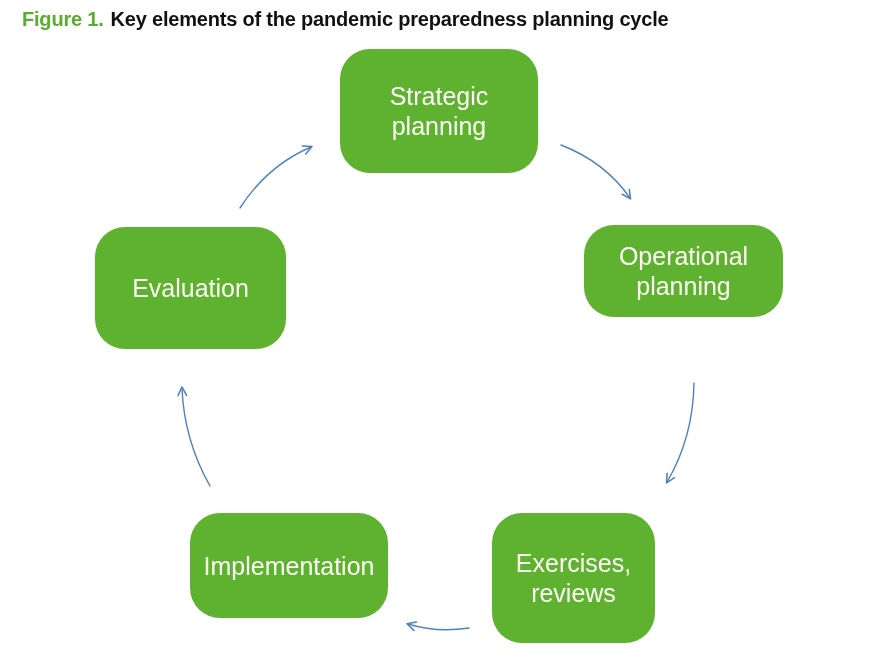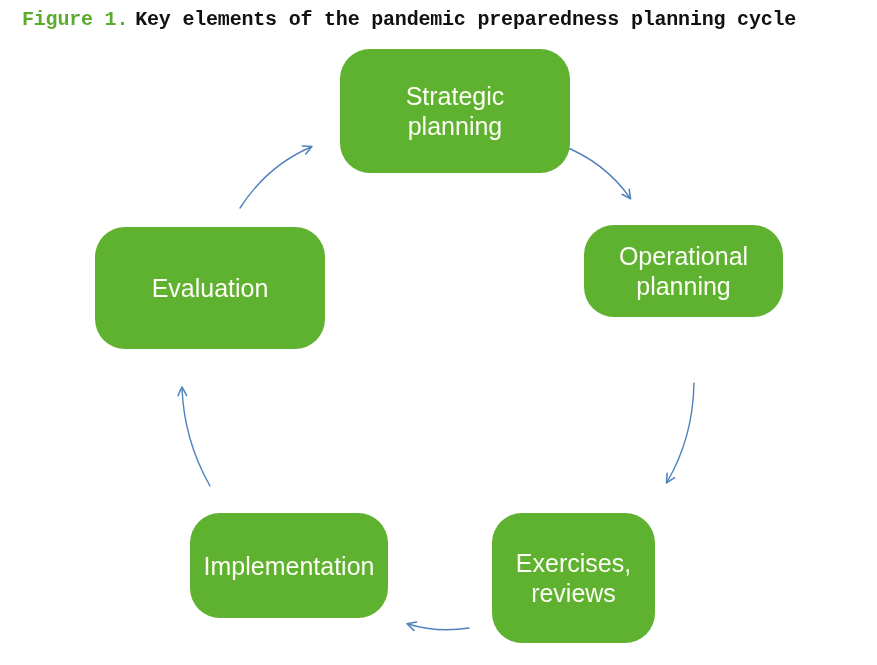--- a/index.html
+++ b/index.html
@@ -21,21 +21,20 @@
     overflow: hidden;
   }
   .figure-title-row {
     position: absolute;
     left: 22px;
     top: 8px;
     font-size: 20px;
     font-weight: 700;
     letter-spacing: -0.2px;
     white-space: nowrap;
-    font-family: Liberation Mono, monospace;
   }
   .figure-label {
     color: var(--figure-label-green);
     margin-right: 7px;
   }
   .figure-title {
     color: var(--title-text);
   }
   .arrow-layer {
     position: absolute;
@@ -64,23 +63,23 @@
     border-radius: 30px;
     display: flex;
     align-items: center;
     justify-content: center;
     text-align: center;
     color: var(--node-text);
     font-size: 25px;
     line-height: 30px;
     white-space: pre-line;
   }
-  .node-strategic      { left: 340px; top: 49px;  width: 230px; height: 124px; }
+  .node-strategic      { left: 340px; top: 49px;  width: 198px; height: 124px; }
   .node-operational    { left: 584px; top: 225px; width: 199px; height: 92px; }
-  .node-evaluation     { left: 95px;  top: 227px; width: 230px; height: 122px; }
+  .node-evaluation     { left: 95px;  top: 227px; width: 191px; height: 122px; }
   .node-implementation { left: 190px; top: 513px; width: 198px; height: 105px; }
   .node-exercises      { left: 492px; top: 513px; width: 163px; height: 130px; }
 </style>
 </head>
 <body>
 
 <div class="figure-canvas">
 
   <div class="figure-title-row">
     <span class="figure-label">Figure 1.</span><span class="figure-title">Key elements of the pandemic preparedness planning cycle</span>

